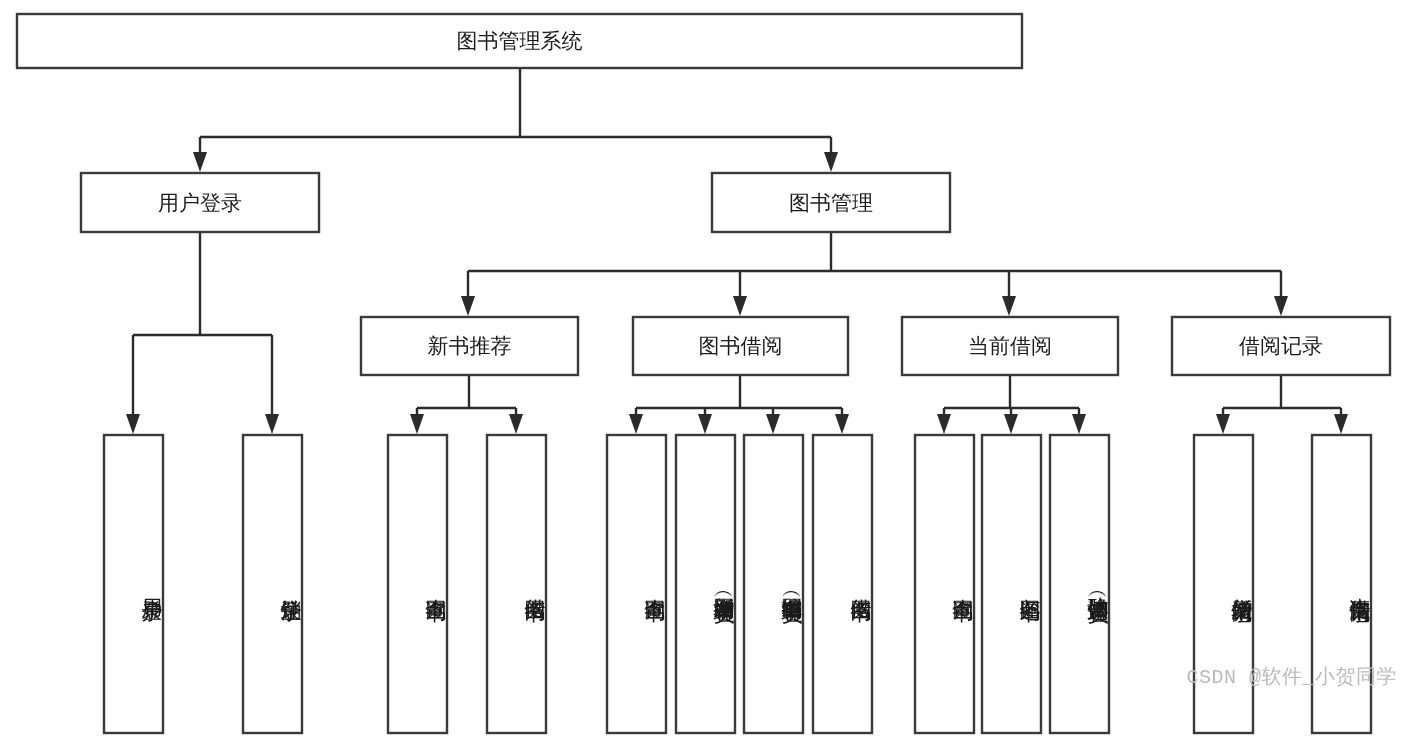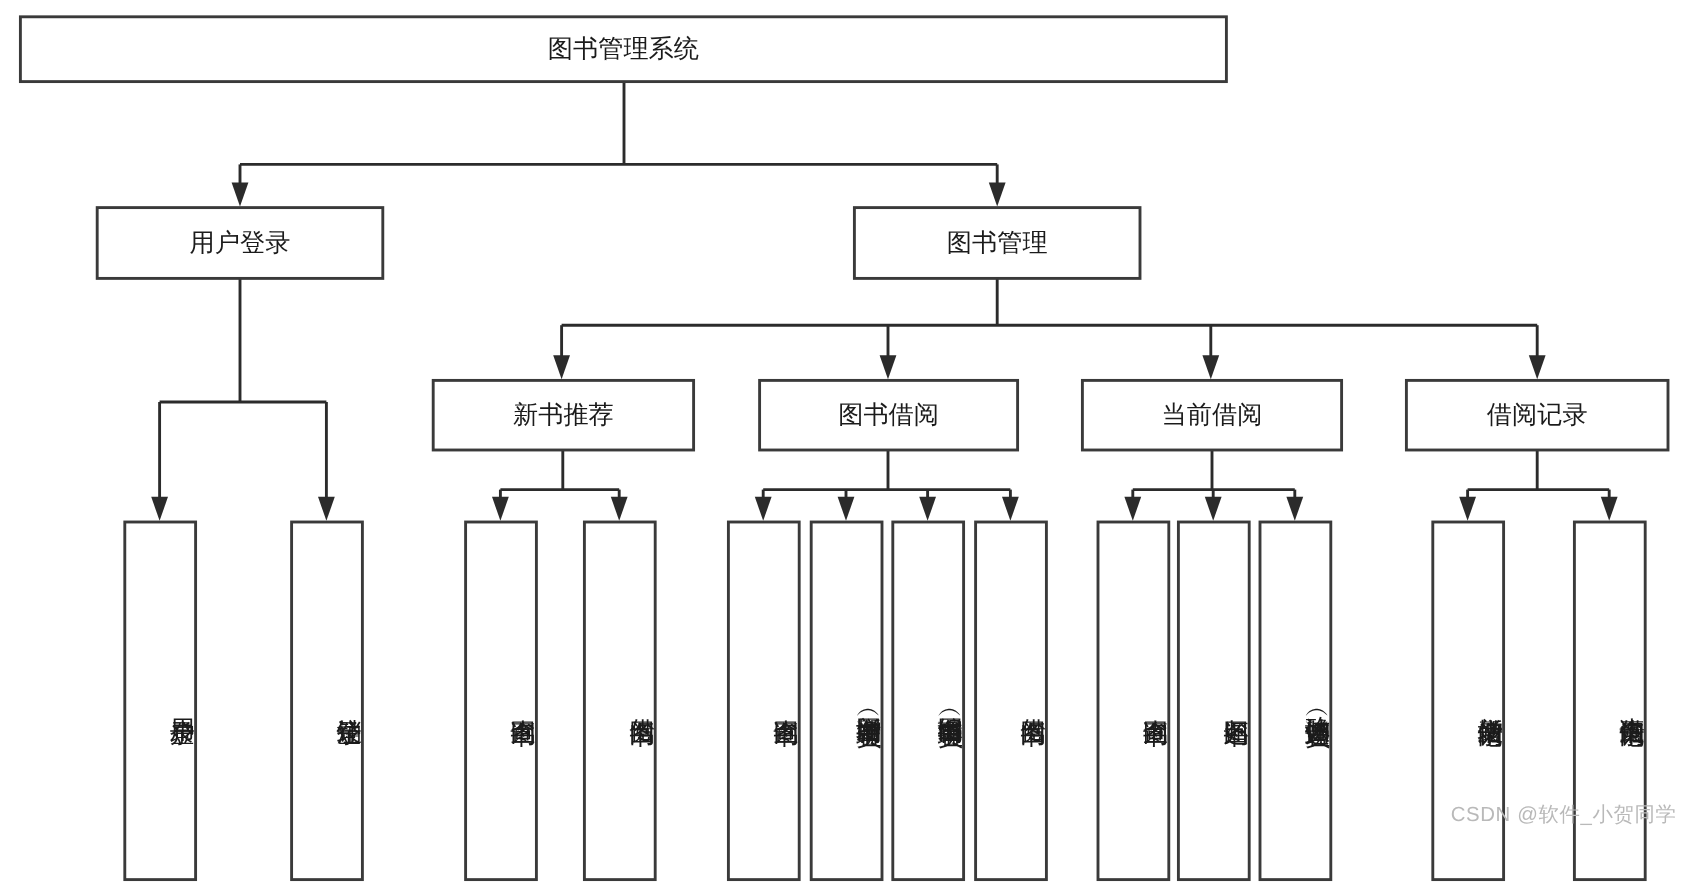--- a/index.html
+++ b/index.html
@@ -60,22 +60,22 @@
     white-space: nowrap;
     display: flex;
     align-items: flex-start;
     justify-content: center;
     pointer-events: none;
   }
   .watermark {
     position: absolute;
     right: 8px;
     bottom: 6px;
-    font-family: Liberation Sans, sans-serif;
-    font-size: 17px;
+    font-family: Liberation Mono, monospace;
+    font-size: 20px;
     color: #b9b9b9;
     white-space: nowrap;
     letter-spacing: 0.5px;
   }
 </style>
 </head>
 <body>
 
 <div id="diagram-root">
   <svg class="diagram-canvas" viewBox="0 0 1405 747">

